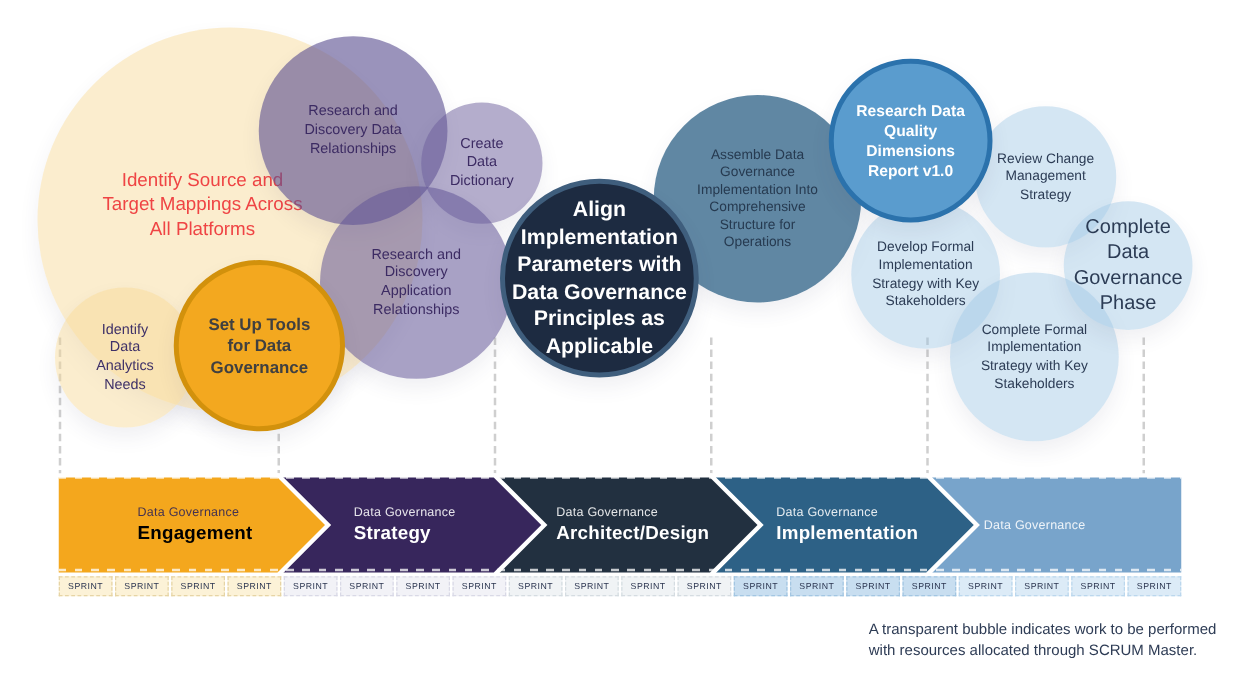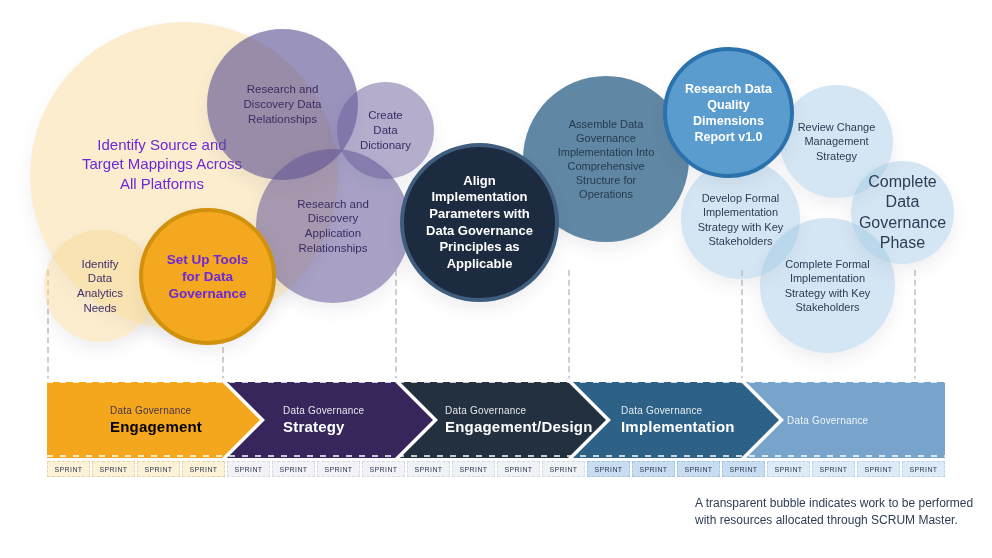--- a/index.html
+++ b/index.html
@@ -17,21 +17,21 @@
     box-shadow:0 8px 16px rgba(70,70,100,0.08);
   }
   .lbl{white-space:pre-line;line-height:1.28;display:block;}
   .b0{left:30px;top:22px;width:308px;height:308px;z-index:1;font-size:15px;}
   .b0 .lbl{transform:translate(-22px,-12px);}
   .b1{left:44px;top:230px;width:112px;height:112px;z-index:2;font-size:11.5px;}
   .b2{left:139px;top:208px;width:137px;height:137px;z-index:6;font-size:13.5px;font-weight:bold;border:4px solid;}
   .b3{left:207px;top:29px;width:151px;height:151px;z-index:3;font-size:11.5px;}
   .b4{left:337px;top:82px;width:97px;height:97px;z-index:4;font-size:11.5px;}
   .b5{left:256px;top:149px;width:154px;height:154px;z-index:5;font-size:11.5px;}
-  .b6{left:400px;top:143px;width:159px;height:159px;z-index:8;font-size:13px;font-weight:bold;border:4px solid;}
+  .b6{left:400px;top:143px;width:159px;height:159px;z-index:8;font-size:17px;font-weight:bold;border:4px solid;}
   .b7{left:523px;top:76px;width:166px;height:166px;z-index:7;font-size:11px;}
   .b8{left:663px;top:47px;width:131px;height:131px;z-index:13;font-size:12.5px;font-weight:bold;border:4px solid;}
   .b9{left:780px;top:85px;width:113px;height:113px;z-index:9;font-size:11px;}
   .b10{left:681px;top:160px;width:119px;height:119px;z-index:10;font-size:11px;}
   .b11{left:760px;top:218px;width:135px;height:135px;z-index:11;font-size:11px;}
   .b12{left:851px;top:161px;width:103px;height:103px;z-index:12;font-size:16px;}
   
   .band{position:absolute;left:47px;top:382px;z-index:1;overflow:visible;}
   .band-dashes{position:absolute;left:47px;width:898px;height:2px;z-index:2;
     background:repeating-linear-gradient(90deg,rgba(255,255,255,0.75) 0 6px,rgba(255,255,255,0) 6px 13px);}
@@ -56,21 +56,21 @@
 <div class="canvas">
 
   <div class="guide g0"></div>
   <div class="guide g1"></div>
   <div class="guide g2"></div>
   <div class="guide g3"></div>
   <div class="guide g4"></div>
   <div class="guide g5"></div>
 
   <div class="bubble b0" style="background-color: rgba(247, 216, 146, 0.45);">
-    <span class="lbl" style="color: #6d28d9;">Identify Source and
+    <span class="lbl" style="color: #ef4444;">Identify Source and
 Target Mappings Across
 All Platforms</span>
   </div>
   <div class="bubble b1" style="background-color: rgba(247, 216, 146, 0.45);">
     <span class="lbl" style="color: rgb(63, 49, 104);">Identify
 Data
 Analytics
 Needs</span>
   </div>
   <div class="bubble b3" style="background-color: rgba(92, 80, 145, 0.62);">
@@ -83,21 +83,21 @@
 Data
 Dictionary</span>
   </div>
   <div class="bubble b5" style="background-color: rgba(97, 84, 150, 0.55);">
     <span class="lbl" style="color: rgb(60, 43, 99);">Research and
 Discovery
 Application
 Relationships</span>
   </div>
   <div class="bubble b2" style="background-color: rgb(243, 168, 31); border-color: rgb(210, 145, 12);">
-    <span class="lbl" style="color: #6d28d9; text-align: center;">Set Up Tools
+    <span class="lbl" style="color: #404040; text-align: center;">Set Up Tools
 for Data
 Governance</span>
   </div>
   <div class="bubble b7" style="background-color: rgba(84, 126, 156, 0.93);">
     <span class="lbl" style="color: rgb(38, 58, 80);">Assemble Data
 Governance
 Implementation Into
 Comprehensive
 Structure for
 Operations</span>
@@ -153,21 +153,21 @@
   <div class="phase-label pl0">
     <span class="eyebrow" style="color: rgb(45, 35, 86);">Data Governance</span>
     <span class="title" style="color: #000000;">Engagement</span>
   </div>
   <div class="phase-label pl1">
     <span class="eyebrow" style="color: rgb(255, 255, 255);">Data Governance</span>
     <span class="title" style="color: rgb(255, 255, 255);">Strategy</span>
   </div>
   <div class="phase-label pl2">
     <span class="eyebrow" style="color: rgb(255, 255, 255);">Data Governance</span>
-    <span class="title" style="color: rgb(255, 255, 255);">Engagement/Design</span>
+    <span class="title" style="color: rgb(255, 255, 255);">Architect/Design</span>
   </div>
   <div class="phase-label pl3">
     <span class="eyebrow" style="color: rgb(255, 255, 255);">Data Governance</span>
     <span class="title" style="color: rgb(255, 255, 255);">Implementation</span>
   </div>
   <div class="phase-label pl4">
     <span class="eyebrow" style="color: rgb(255, 255, 255);">Data Governance</span>
   </div>
 
   <div class="sprint-row">

